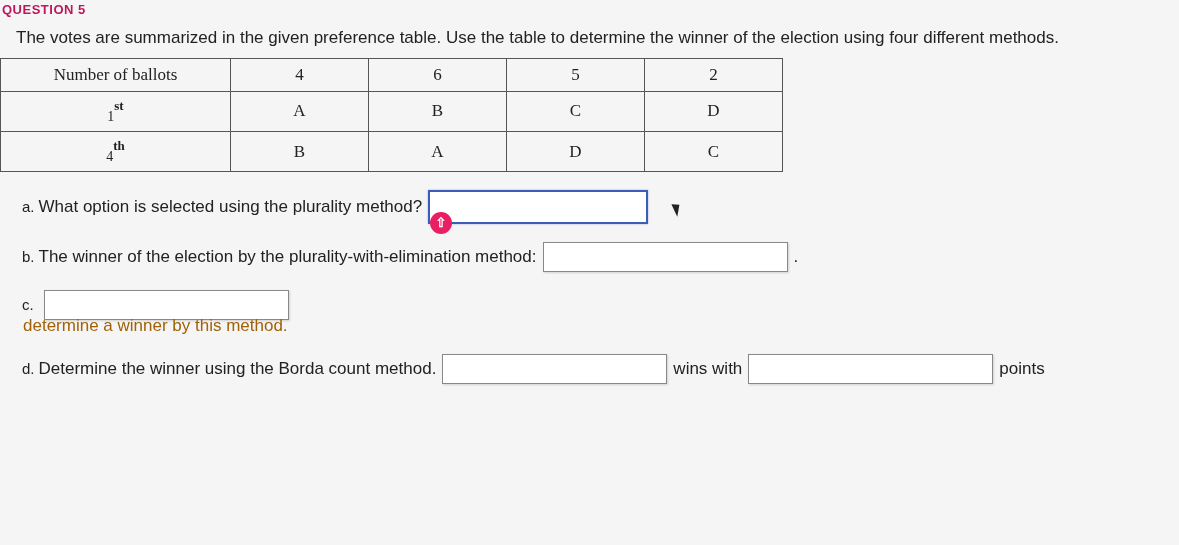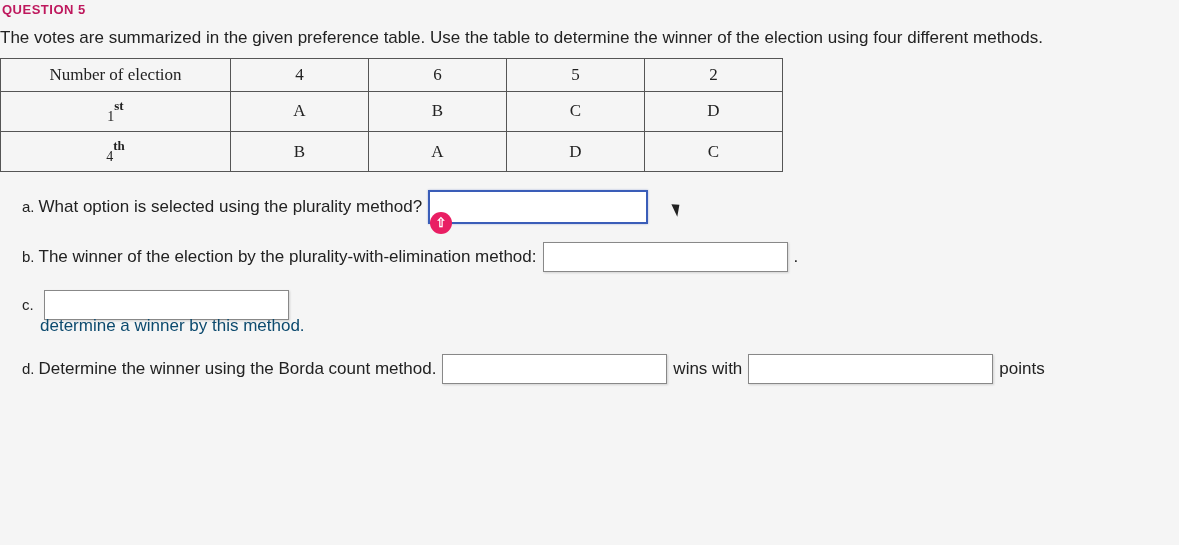--- a/index.html
+++ b/index.html
@@ -21,21 +21,21 @@
       font-weight: bold;
       font-size: 13px;
       color: #be185d;
       padding: 2px 0 4px 2px;
       letter-spacing: 0.5px;
     }
     .intro {
       font-family: Arial, sans-serif;
       font-size: 17px;
       color: #222;
-      padding: 6px 0 4px 0;
+      padding: 6px 0 4px 16px;
       line-height: 1.35;
     }
     table {
       border-collapse: collapse;
       margin: 4px 0 18px 0;
     }
     td, th {
       border: 1px solid #555;
       text-align: center;
       font-family: Georgia, 'Times New Roman', serif;
@@ -116,35 +116,35 @@
       position: absolute;
       margin-top: -12px;
       margin-left: -110px;
     }
     .row-b-wrapper {
       position: relative;
     }
     .sub-line {
       font-family: Arial, sans-serif;
       font-size: 17px;
-      color: #0c4a6e;
-      margin: -10px 0 18px 40px;
+      color: #a16207;
+      margin: -10px 0 18px 23px;
     }
   </style>
 </head>
 <body>
 
 <div class="question-label">QUESTION 5</div>
 
 <div class="intro">The votes are summarized in the given preference table. Use the table to determine the winner of the election using four different methods.</div>
 
 <table>
   <tbody>
       <tr>
-    <td class="col-header">Number of election</td>
+    <td class="col-header">Number of ballots</td>
     <td class="col-data">4</td>
     <td class="col-data">6</td>
     <td class="col-data">5</td>
     <td class="col-data">2</td>
   </tr>
   <tr>
     <td class="col-header"><span class="ordinal-sub">1</span><span class="ordinal-sup">st</span></td>
     <td class="col-data">A</td>
     <td class="col-data">B</td>
     <td class="col-data">C</td>

